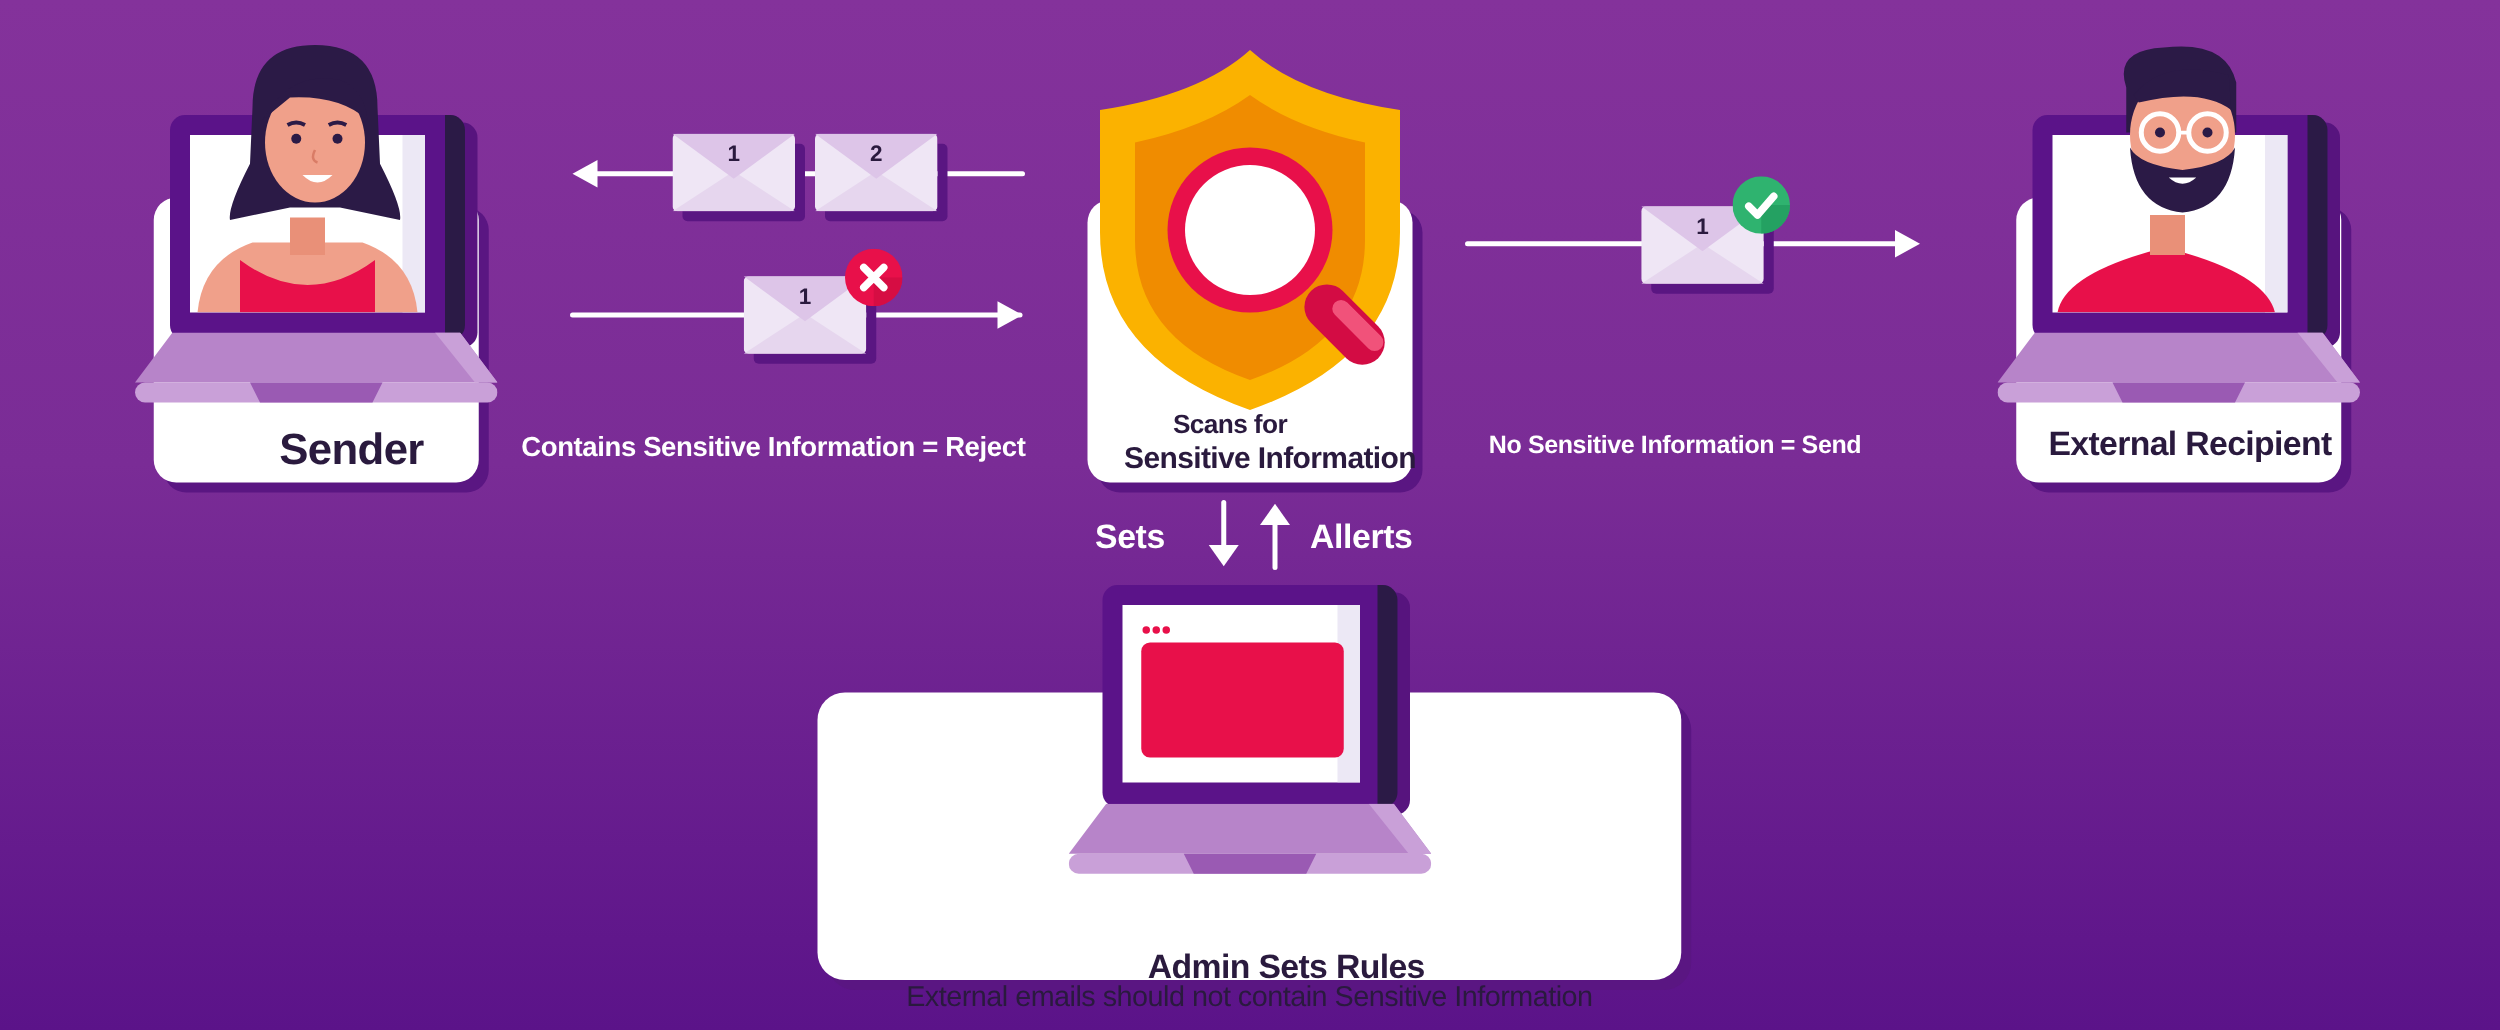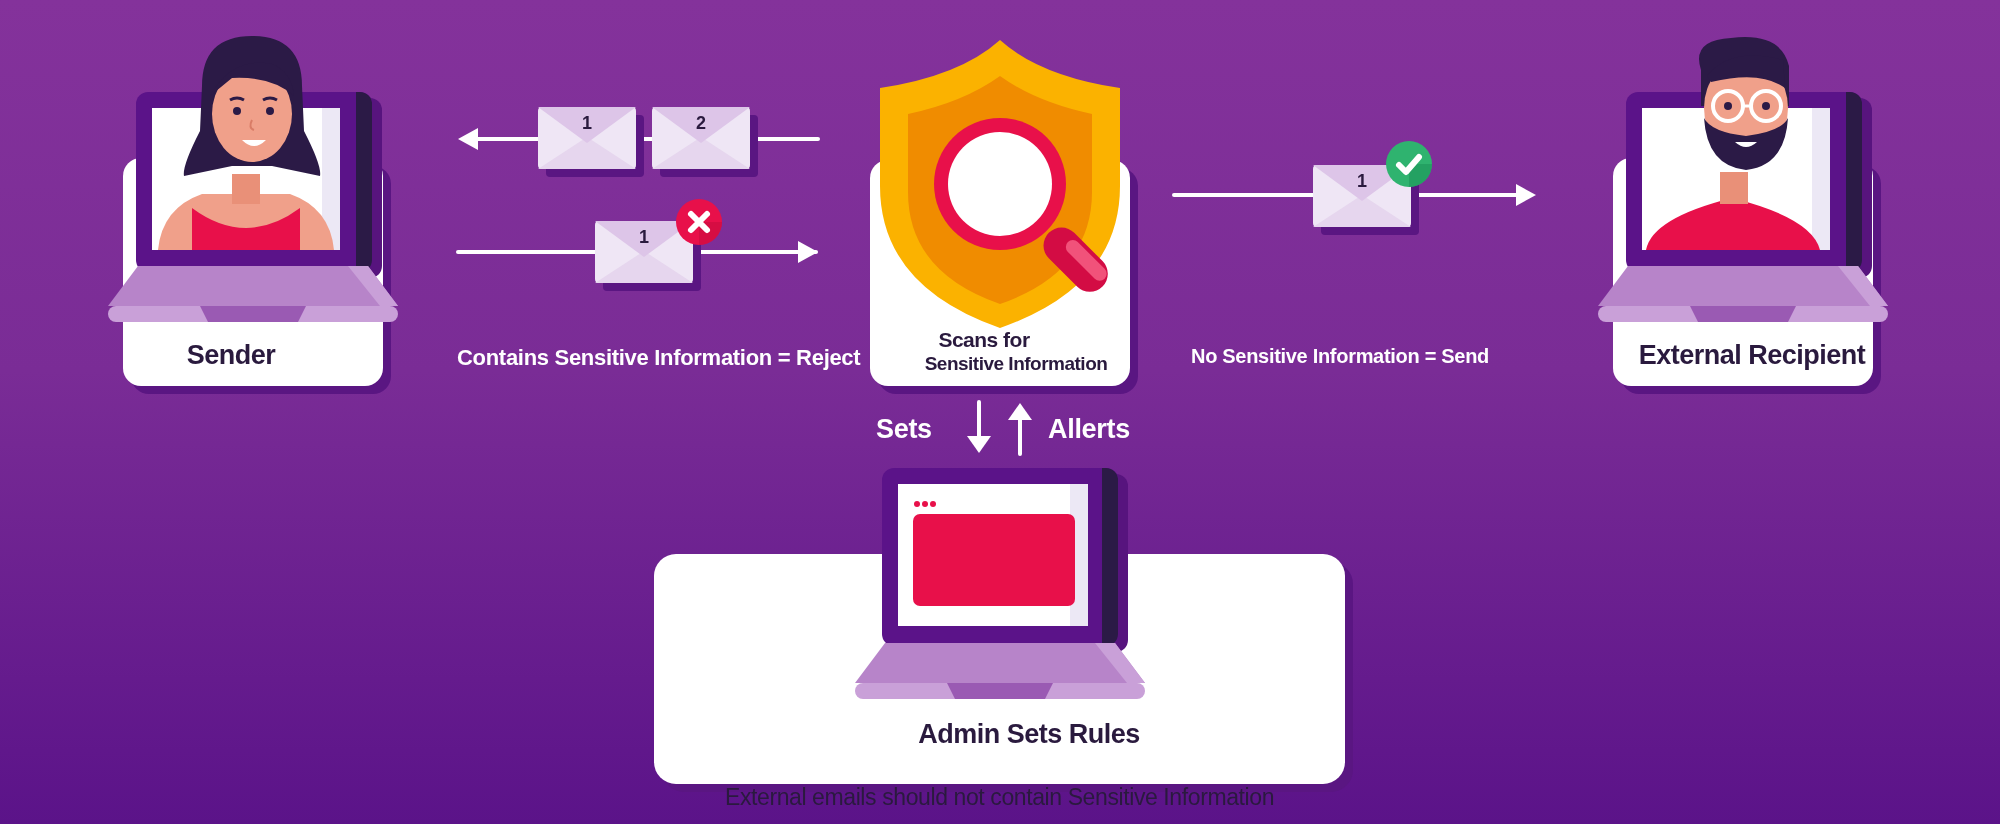--- a/index.html
+++ b/index.html
@@ -98,21 +98,21 @@
     <path d="M 91 64 Q 98 60 105 64" stroke="#2b1a46" stroke-width="3" fill="none"></path>
     <path d="M 80 84 Q 76 92 82 94" stroke="#d97c66" stroke-width="2" fill="none"></path>
     <path d="M 70 104 Q 82 116 94 104 Z" fill="#ffffff"></path>
   </svg>
   <svg class="abs" width="290" height="60" viewBox="0 0 290 60" style="left:108px; top:266px;">
     <path d="M 30 0 L 260 0 L 290 40 L 0 40 Z" fill="#b784c9"></path>
     <path d="M 240 0 L 260 0 L 290 40 L 272 40 Z" fill="#c9a0d8"></path>
     <rect x="0" y="40" width="290" height="16" rx="8" fill="#c9a0d8"></rect>
     <path d="M 92 40 L 198 40 L 190 56 L 100 56 Z" fill="#9a5ab3"></path>
   </svg>
-  <div class="card-label" style="left:123px; width:216px; right:auto; top:340px; font-size:27px;">Sender</div>
+  <div class="card-label" style="left:123px; width:216px; right:auto; top:340px; font-size:35px;text-align:right;">Sender</div>
 </div>
 
 <div>
 
   <svg class="abs" width="380" height="30" viewBox="0 0 380 30" style="left:456px; top:124px;">
     <line x1="20" y1="15" x2="362" y2="15" stroke="#ffffff" stroke-width="4" stroke-linecap="round"></line>
     <path d="M 2 15 L 22 4 L 22 26 Z" fill="#ffffff"></path>
   </svg>
 
   <svg class="abs" width="380" height="30" viewBox="0 0 380 30" style="left:456px; top:237px;">
@@ -145,37 +145,37 @@
       <path d="M 0 0 L 49 36 L 98 0 Z" fill="#ddc5e8"></path>
     </svg>
     <div class="env-num">1</div>
   </div>
   <svg class="abs" width="46" height="46" viewBox="0 0 46 46" style="left:676px; top:199px;">
     <circle cx="23" cy="23" r="23" fill="#e8104a"></circle>
     <path d="M 23 23 L 46 23 A 23 23 0 0 1 23 46 Z" fill="#c90c3f" opacity="0.6"></path>
     <path d="M 15 15 L 31 31 M 31 15 L 15 31" stroke="#ffffff" stroke-width="6" stroke-linecap="round"></path>
   </svg>
 
-  <div class="flow-label" style="left:417px; top:345px; font-size:22px;margin-left:40px;">Contains Sensitive Information = Reject</div>
+  <div class="flow-label" style="left:417px; top:345px; font-size:22px;">Contains Sensitive Information = Reject</div>
 </div>
 
 <div>
   <div class="card" style="left:870px; top:160px; width:260px; height:226px;"></div>
   <svg class="abs" width="260" height="300" viewBox="0 0 260 300" style="left:870px; top:36px;">
     <path d="M 130 4 Q 170 40 250 52 L 250 150 Q 250 250 130 292 Q 10 250 10 150 L 10 52 Q 90 40 130 4 Z" fill="#fbb200"></path>
     <path d="M 130 40 Q 166 66 222 78 L 222 156 Q 222 236 130 268 Q 38 236 38 156 L 38 78 Q 94 66 130 40 Z" fill="#f08c00"></path>
     <circle cx="130" cy="148" r="66" fill="#e8104a"></circle>
     <circle cx="130" cy="148" r="52" fill="#ffffff"></circle>
     <g transform="rotate(45 200 218)">
       <rect x="170" y="200" width="76" height="36" rx="18" fill="#d30c44"></rect>
       <rect x="190" y="204" width="52" height="14" rx="7" fill="#f1527a"></rect>
     </g>
   </svg>
   <div class="card-label" style="left:870px; width:228px; right:auto; top:328px; font-size:21px;">Scans for</div>
-  <div class="card-label" style="left:870px; width:292px; right:auto; top:353px; font-size:19px;">Sensitive Information</div>
+  <div class="card-label" style="left:870px; width:292px; right:auto; top:353px; font-size:24px;">Sensitive Information</div>
 </div>
 
 <div>
   <svg class="abs" width="370" height="30" viewBox="0 0 370 30" style="left:1172px; top:180px;">
     <line x1="2" y1="15" x2="350" y2="15" stroke="#ffffff" stroke-width="4" stroke-linecap="round"></line>
     <path d="M 364 15 L 344 4 L 344 26 Z" fill="#ffffff"></path>
   </svg>
   <div class="envelope" style="left:1313px; top:165px;">
     <svg width="98" height="62" viewBox="0 0 98 62">
       <rect width="98" height="62" rx="4" fill="#efe6f5"></rect>
@@ -251,15 +251,15 @@
         <rect x="15" y="30" width="162" height="92" rx="7" fill="#e8104a"></rect>
       </svg>
     </div>
   </div>
   <svg class="abs" width="290" height="60" viewBox="0 0 290 60" style="left:855px; top:643px;">
     <path d="M 30 0 L 260 0 L 290 40 L 0 40 Z" fill="#b784c9"></path>
     <path d="M 240 0 L 260 0 L 290 40 L 272 40 Z" fill="#c9a0d8"></path>
     <rect x="0" y="40" width="290" height="16" rx="8" fill="#c9a0d8"></rect>
     <path d="M 92 40 L 198 40 L 190 56 L 100 56 Z" fill="#9a5ab3"></path>
   </svg>
-  <div class="card-label" style="left:654px; width:750px; right:auto; top:719px; font-size:27px;">Admin Sets Rules</div>
+  <div class="card-label" style="left:654px; width:750px; right:auto; top:758px; font-size:27px;">Admin Sets Rules</div>
   <div class="card-label" style="left:654px; width:691px; right:auto; top:784px; font-size:23px; font-weight:normal; letter-spacing:-0.4px;">External emails should not contain Sensitive Information</div>
 </div>
 
 </body></html>

